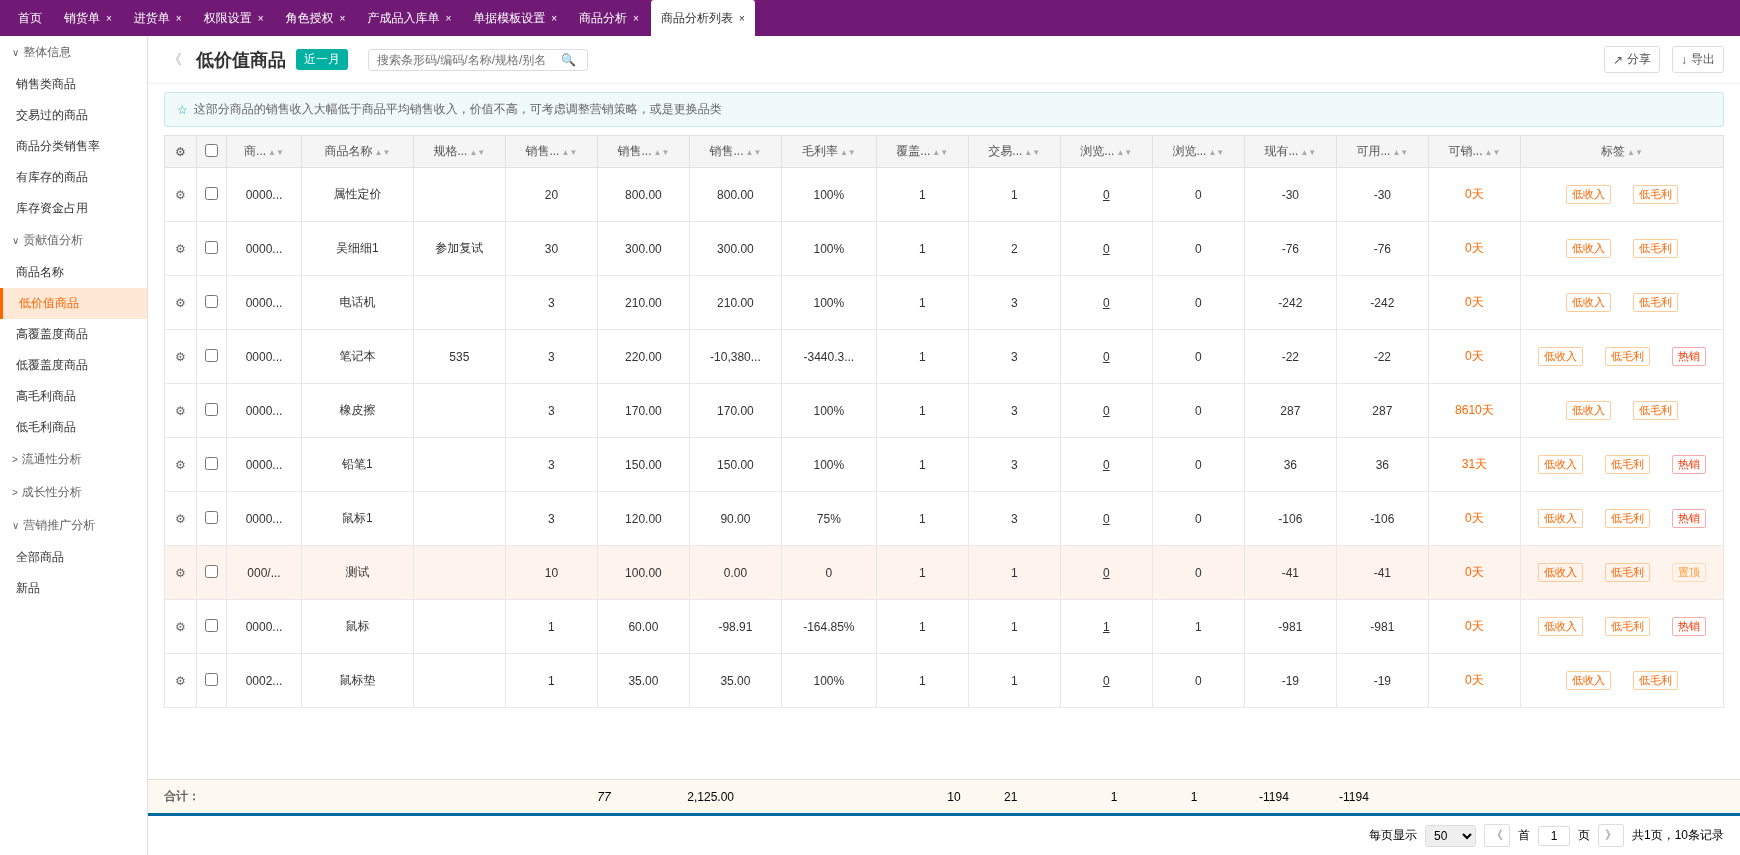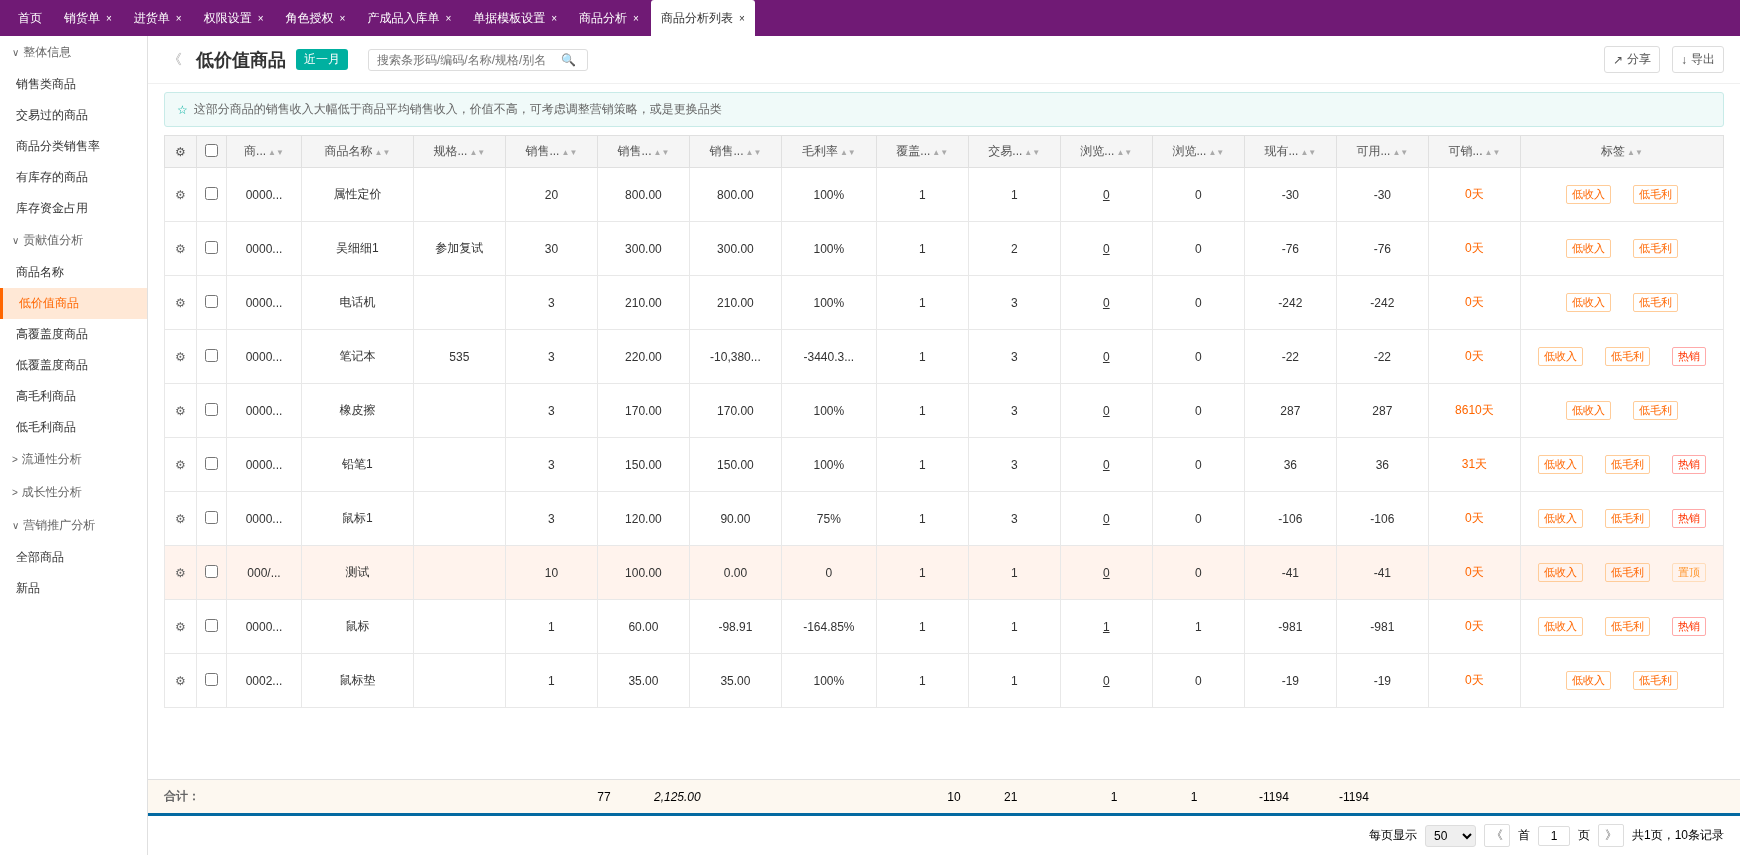--- a/index.html
+++ b/index.html
@@ -567,22 +567,22 @@
     <td class="orange-text">0天</td>
     <td><span class="tag-label tag-red">低收入</span><span class="tag-label tag-red">低毛利</span></td>
   </tr>
           </tbody>
       </table>
     </div>
 
     <div class="table-footer">
       <span class="total-label">合计：</span>
       <span style="min-width:330px;"></span>
-      <span style="min-width:60px; text-align:center;">77</span>
-      <span style="min-width:80px; text-align:left;font-style:italic;">2,125.00</span>
+      <span style="min-width:60px; text-align:center;font-style:italic;">77</span>
+      <span style="min-width:80px; text-align:right;">2,125.00</span>
       <span style="min-width:70px;"></span>
       <span style="min-width:60px;"></span>
       <span style="min-width:60px; text-align:center;">10</span>
       <span style="min-width:60px; text-align:left;">21</span>
       <span style="min-width:60px; text-align:center;">1</span>
       <span style="min-width:60px; text-align:center;">1</span>
       <span style="min-width:60px; text-align:center;">-1194</span>
       <span style="min-width:60px; text-align:center;">-1194</span>
     </div>
 

